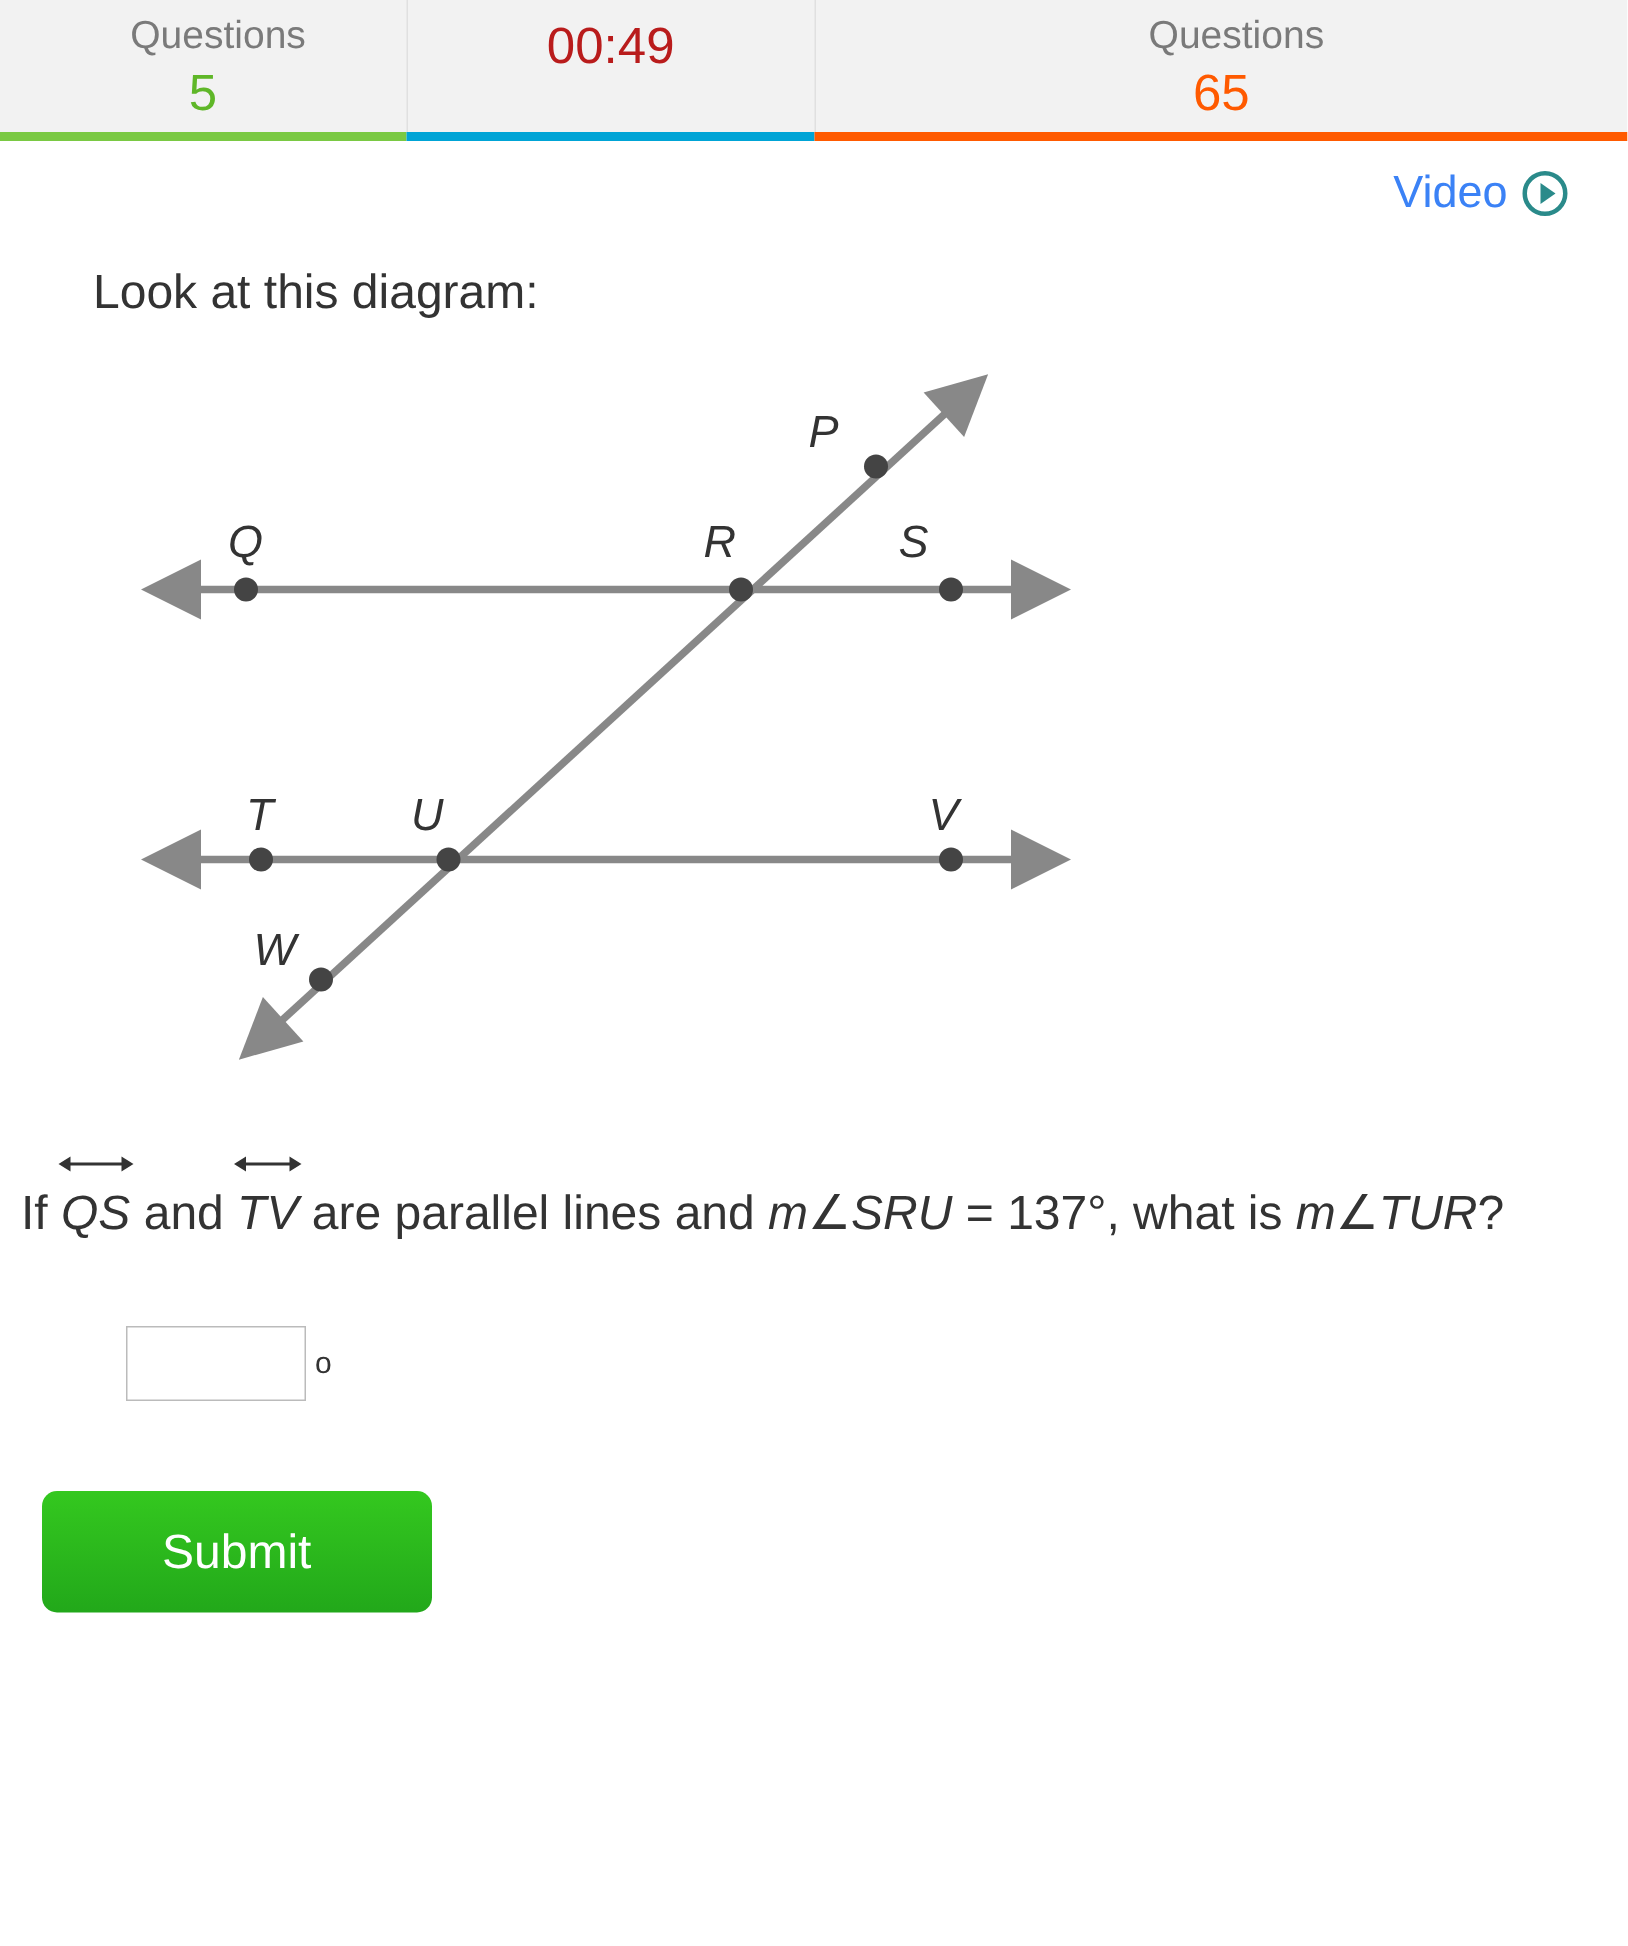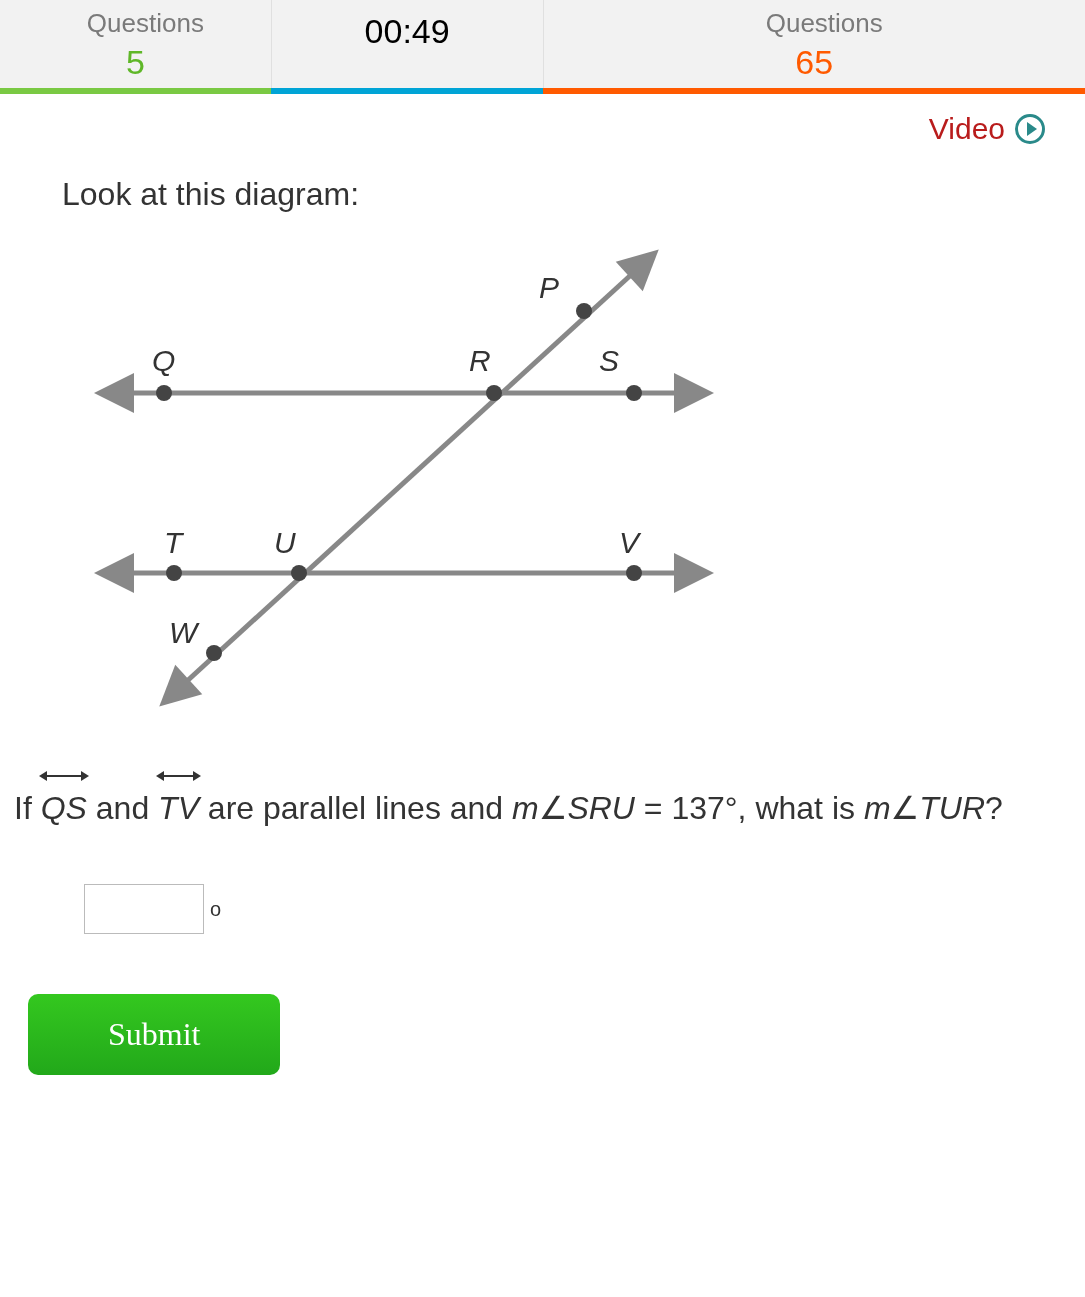--- a/index.html
+++ b/index.html
@@ -24,34 +24,34 @@
   .stat-label {
     color: #7a7a7a;
     font-size: 26px;
     padding-left: 20px;
   }
   .stat-value {
     font-size: 34px;
     padding: 4px 0 6px 0;
   }
   .stat:nth-child(1) .stat-value { color: #5fb728; }
-  .stat:nth-child(2) .stat-value { color: #000000; }
+  .stat:nth-child(2) .stat-value { color: #b91c1c; }
   .stat:nth-child(3) .stat-value { color: #ff5a00; }
   .progress-row { display: flex; width: 100%; }
   .progress-seg { height: 6px; }
   .seg-green { background: #7ac943; flex: 1; }
   .seg-blue { background: #00a4d6; flex: 1; }
   .seg-orange { background: #ff5a00; flex: 2; }
 
   .video-row {
     text-align: right;
     padding: 18px 40px 10px 0;
   }
   .video-link {
-    color: #b91c1c;
+    color: #3b82f6;
     font-size: 30px;
     display: inline-flex;
     align-items: center;
     gap: 10px;
     cursor: pointer;
   }
   .video-icon {
     width: 30px; height: 30px;
     border: 3px solid #2a8a8a;
     border-radius: 50%;
@@ -147,21 +147,20 @@
   .submit-btn {
     margin-left: 14px;
     background: #2bb81f;
     background: linear-gradient(#34c81f, #22a81a);
     color: #fff;
     font-size: 32px;
     border: none;
     border-radius: 10px;
     padding: 22px 80px;
     cursor: pointer;
-    font-family: Liberation Serif, serif;
   }
 </style>
 </head>
 <body>
 
 <div class="stats-bar">
   <div class="stat">
     <div class="stat-label">Questions</div>
     <div class="stat-value">5</div>
   </div>

